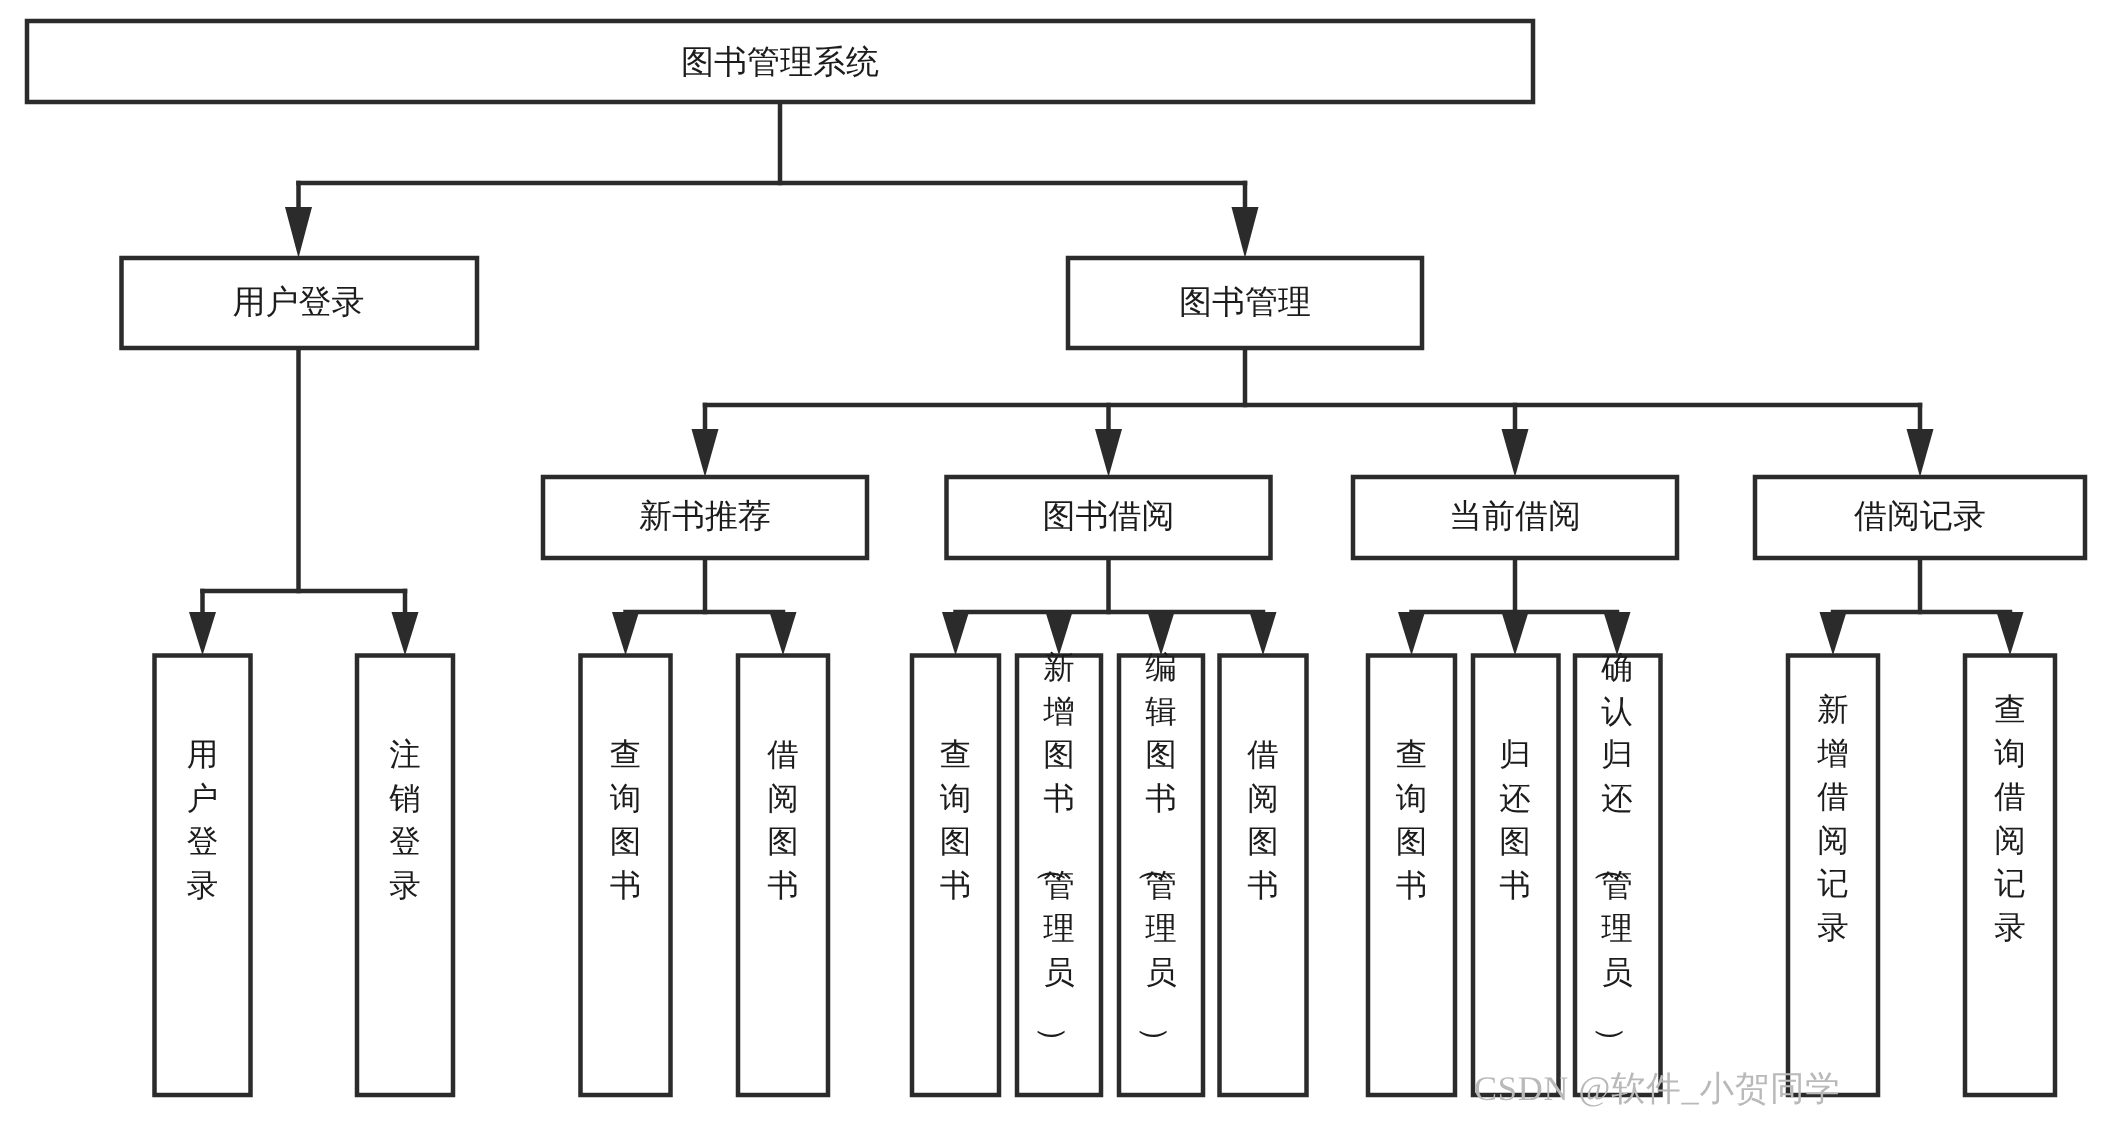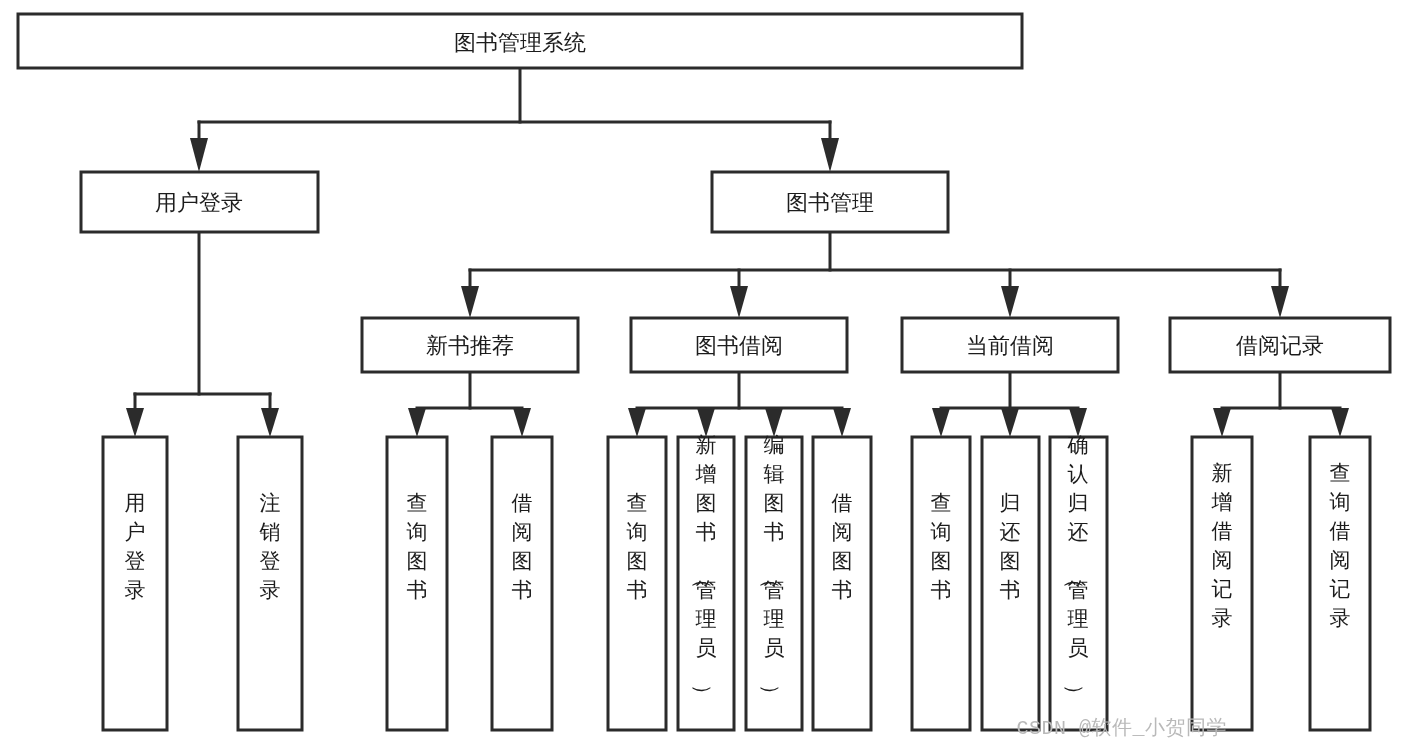--- a/index.html
+++ b/index.html
@@ -52,22 +52,22 @@
   .node-label-v {
     font-family: "DejaVu Sans", "Liberation Sans", sans-serif;
     font-size: 21px;
     fill: #1c1c1c;
     text-anchor: middle;
   }
   .watermark {
     position: absolute;
     right: 8px;
     bottom: 6px;
-    font-family: Liberation Mono, monospace;
-    font-size: 20px;
+    font-family: Liberation Serif, serif;
+    font-size: 23px;
     color: #b9b9b9;
     letter-spacing: 0.5px;
     white-space: nowrap;
     pointer-events: none;
   }
 </style>
 </head>
 <body>
 
 <div id="diagram-root">

